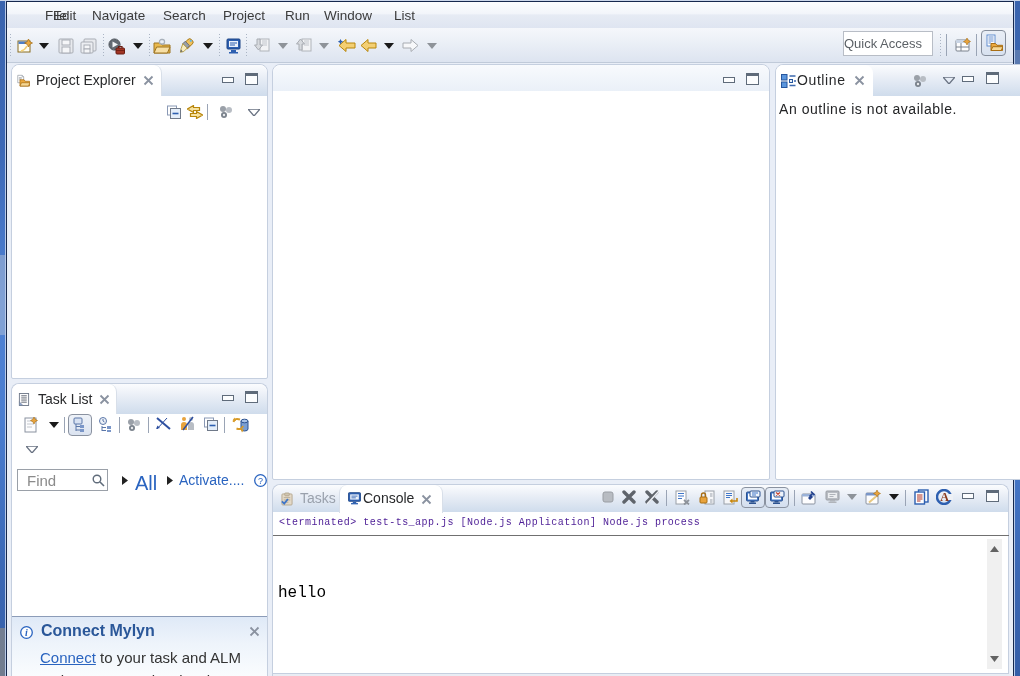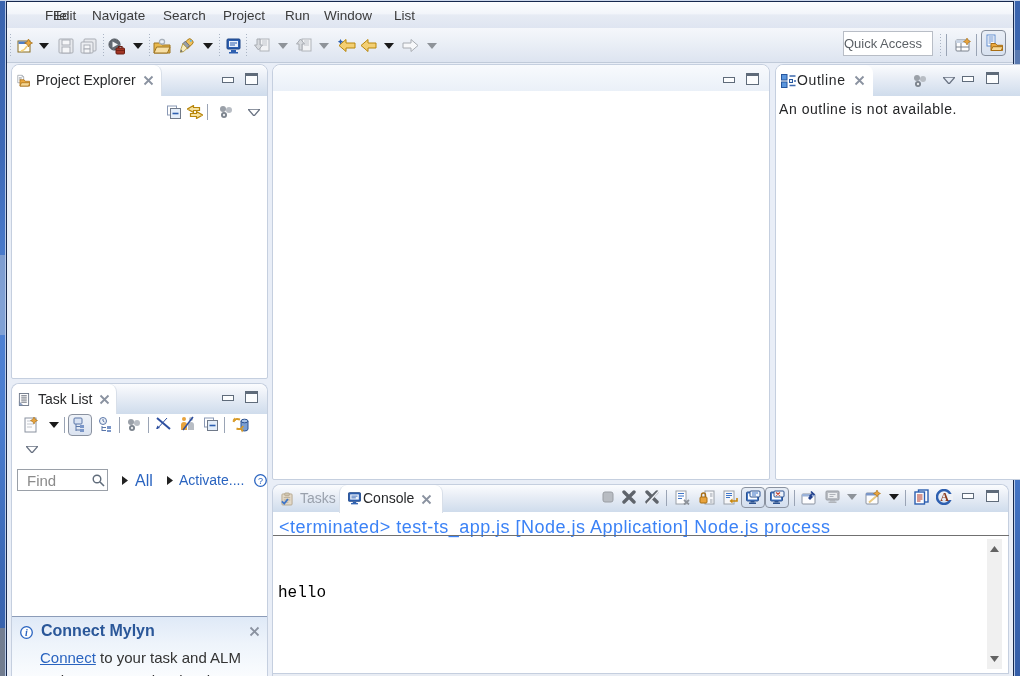--- a/index.html
+++ b/index.html
@@ -269,21 +269,21 @@
     <div class="abs" style="left:5px;top:85px;width:91px;height:22px;background:#fff;border:1px solid #9aa0a8;text-align:right;">
       <span class="abs" style="left:9px;top:2px;font-size:15px;color:#8b8b8b;">Find</span>
       <svg class="abs" style="left:74px;top:4px;" width="13" height="13" id="ic-mag">
           <circle cx="5" cy="5" r="3.8" fill="none" stroke="#5f6b7a" stroke-width="1.4"></circle>
           <path d="M8 8 l4 4" stroke="#5f6b7a" stroke-width="1.6"></path>
         </svg>
     </div>
     <svg class="abs" style="left:110px;top:92px;" width="6" height="9">
         <use href="#rarr"></use>
       </svg>
-    <span class="abs" style="left:123px;top:88px;font-size:16px;color:#2a64c0;">All</span>
+    <span class="abs" style="left:123px;top:88px;font-size:20px;color:#2a64c0;">All</span>
     <svg class="abs" style="left:155px;top:92px;" width="6" height="9">
         <use href="#rarr"></use>
       </svg>
     <span class="abs" style="left:167px;top:88px;font-size:14px;color:#2a64c0;">Activate....</span>
     <svg class="abs" style="left:242px;top:90px;" width="13" height="13" id="ic-help">
         <circle cx="6.5" cy="6.5" r="5.8" fill="none" stroke="#2a64c0" stroke-width="1.3"></circle>
         <text x="6.5" y="9.5" text-anchor="middle" font-size="9" fill="#2a64c0" font-family="Liberation Sans">?</text>
       </svg>
 
     <div class="abs" style="left:0;top:232px;width:255px;height:61px;border-top:1px solid #8c9cb8;
@@ -433,21 +433,21 @@
         <path d="M3 6 h5.5 M3 8 h5.5 M3 10 h5.5 M3 12 h3.5" stroke="#b03020"></path>
       </svg>
     <svg class="abs" style="left:663px;top:4px;" width="17" height="16" id="ic-ca">
         <circle cx="8" cy="8" r="7" fill="none" stroke="#2d5fb0" stroke-width="2.4"></circle>
         <rect x="12" y="5" width="5" height="6" fill="#eef1f6"></rect>
         <text x="8.5" y="12" text-anchor="middle" font-size="12" font-weight="bold" fill="#8a3a1e" font-family="Liberation Serif">A</text>
       </svg>
     <div class="minbtn" style="left:689px;top:8px;"></div>
     <div class="maxbtn" style="left:713px;top:5px;"></div>
 
-    <div class="abs" style="left:6px;top:32px;font-size:18px;color:#3b82f6;letter-spacing:0.48px;">&lt;terminated&gt; test-ts_app.js [Node.js Application] Node.js process</div>
+    <div class="abs" style="left:6px;top:32px;font-size:10px;color:#4c1d95;letter-spacing:0.48px;font-family:Liberation Mono, monospace;">&lt;terminated&gt; test-ts_app.js [Node.js Application] Node.js process</div>
     <div class="abs" style="left:0;top:50px;width:736px;height:1px;background:#707070;"></div>
     <div class="abs mono" style="left:5px;top:55px;font-size:16px;color:#000;">hello</div>
 
     <div class="abs" style="left:714px;top:54px;width:15px;height:130px;background:#f0f0f0;">
       <svg class="abs" style="left:3px;top:7px;" width="9" height="6">
           <polygon points="4.5,0 9,6 0,6" fill="#636363"></polygon>
         </svg>
       <svg class="abs" style="left:3px;top:117px;" width="9" height="6">
           <polygon points="0,0 9,0 4.5,6" fill="#636363"></polygon>
         </svg>

